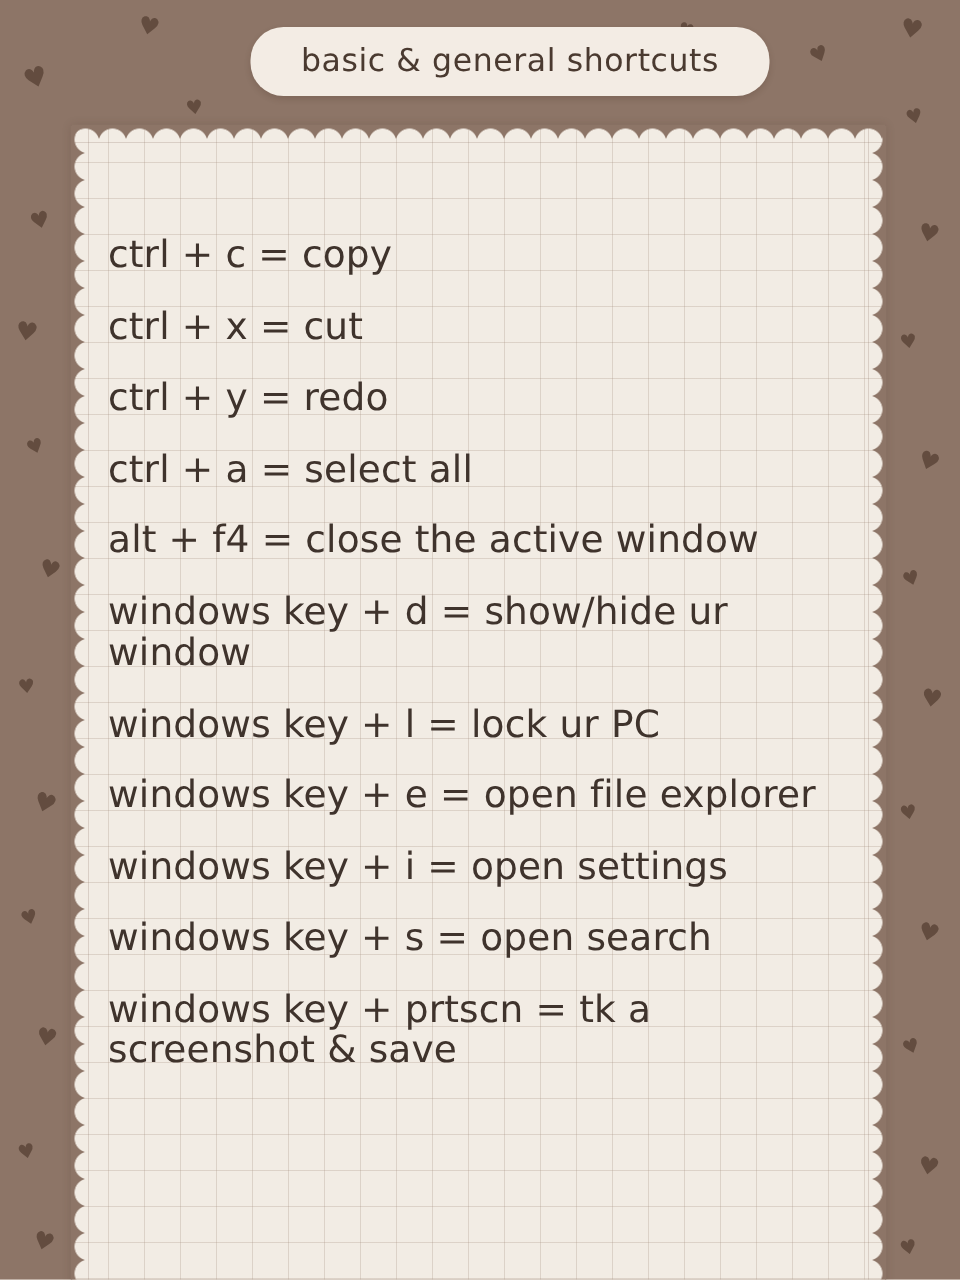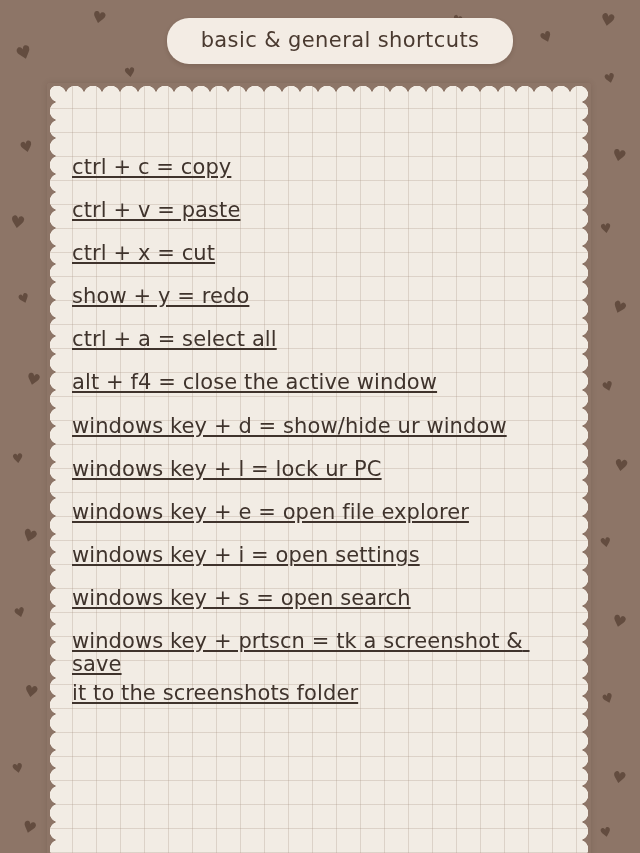--- a/index.html
+++ b/index.html
@@ -106,27 +106,26 @@
   
   .list {
     position: absolute;
     left: 24px;
     top: 72px;
     right: 18px;
     z-index: 5;
   }
   .list-item {
     font-family: "DejaVu Sans", sans-serif;
-    font-size: 21px;
+    font-size: 25px;
     color: #3f332c;
     line-height: 1.1;
     margin-bottom: 20px;
     letter-spacing: .1px;
     white-space: pre-wrap;
-    text-decoration: underline;
   }
   .list-item.wrap2 { margin-bottom: 6px; }
 </style>
 </head>
 <body>
 
 <div class="hearts">
     <span class="heart" style="left: 16px; top: 44px; font-size: 18px; transform: rotate(-18deg); color: rgb(92, 70, 57);">♥</span>
     <span class="heart" style="left: 92px; top: 10px; font-size: 16px; transform: rotate(12deg); color: rgb(92, 70, 57);">♥</span>
     <span class="heart" style="left: 124px; top: 66px; font-size: 13px; transform: rotate(-8deg); color: rgb(92, 70, 57);">♥</span>
@@ -159,32 +158,30 @@
   </div>
 
 <div class="sheet">
   <div class="scallop-top"></div>
 
   <div class="scallop-left"></div>
   <div class="scallop-right"></div>
 
   <div class="list">
       <div class="list-item">ctrl + c = copy</div>
-      <div class="list-item">ctrl + v = paste</div>
       <div class="list-item">ctrl + x = cut</div>
-      <div class="list-item">show + y = redo</div>
+      <div class="list-item">ctrl + y = redo</div>
       <div class="list-item">ctrl + a = select all</div>
       <div class="list-item">alt + f4 = close the active window</div>
       <div class="list-item">windows key + d = show/hide ur window</div>
       <div class="list-item">windows key + l = lock ur PC</div>
       <div class="list-item">windows key + e = open file explorer</div>
       <div class="list-item">windows key + i = open settings</div>
       <div class="list-item">windows key + s = open search</div>
       <div class="list-item wrap2">windows key + prtscn = tk a screenshot &amp; save</div>
-      <div class="list-item">it to the screenshots folder</div>
     </div>
 </div>
 
 <div class="title-wrap">
   <div class="title-pill">
     <span>basic &amp; general shortcuts</span>
   </div>
 </div>
 
 </body></html>

